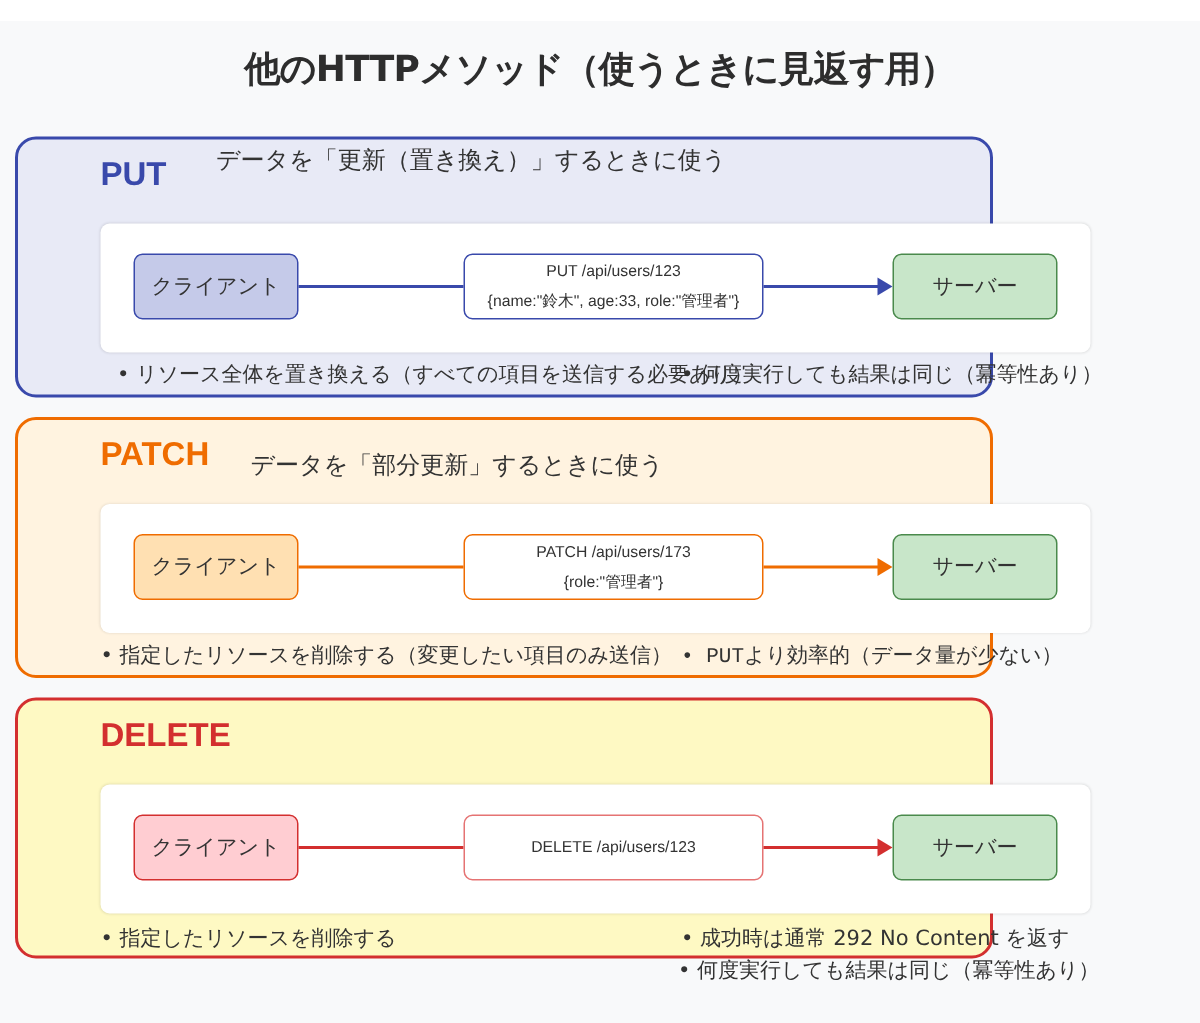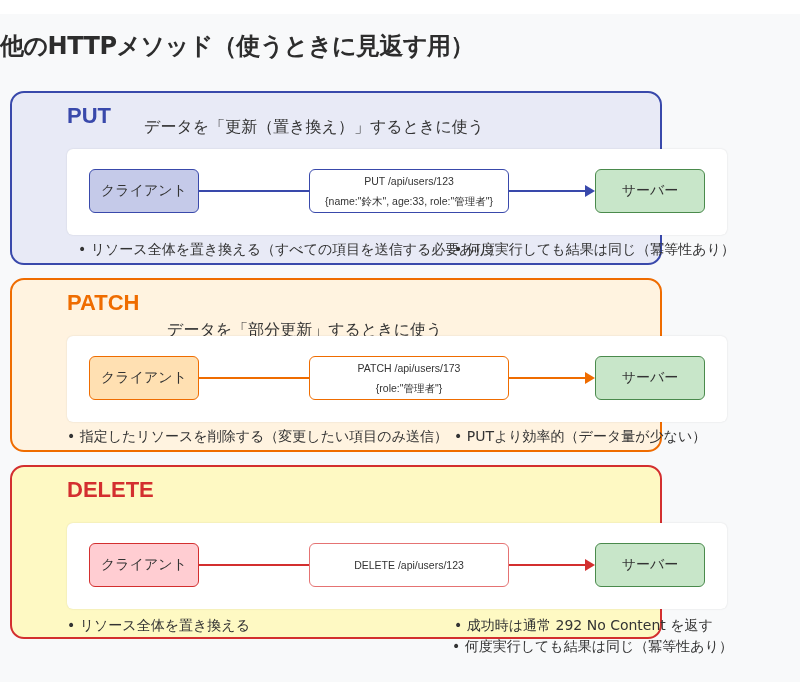--- a/index.html
+++ b/index.html
@@ -4,32 +4,32 @@
 <style>
   html, body { margin: 0; padding: 0; }
   body {
     width: 800px; height: 682px; position: relative; overflow: hidden;
     background: #f8f9fa;
     font-family: "DejaVu Sans", "Liberation Sans", sans-serif;
     color: #333;
   }
   .topstrip { position: absolute; left: 0; top: 0; width: 800px; height: 14px; background: #ffffff; }
   .title {
-    position: absolute; left: 0; top: 30px; width: 800px; text-align: left;
+    position: absolute; left: 0; top: 30px; width: 800px; text-align: center;
     font-size: 24px; font-weight: bold; color: #2d2d2d; letter-spacing: -0.5px;
   }
   .card {
     position: absolute; left: 10px; width: 652px; height: 174px;
     border: 2px solid; border-radius: 14px; box-sizing: border-box;
   }
   .card .method {
     position: absolute; left: 55px; top: 10px; font-size: 22px; font-weight: bold;
     font-family: "Liberation Sans", sans-serif;
   }
-  .card .desc { position: absolute; top: 24px; font-size: 16px; color: #333; }
+  .card .desc { position: absolute; top: 4px; font-size: 16px; color: #333; }
   .panel {
     position: absolute; left: 55px; top: 56px; width: 660px; height: 86px;
     background: #ffffff; border-radius: 6px; box-shadow: 0 0 2px rgba(0,0,0,0.12);
   }
   .node {
     position: absolute; top: 20px; height: 44px; border-radius: 6px; border: 1.5px solid;
     box-sizing: border-box; display: flex; align-items: center; justify-content: center;
     font-size: 14px; color: #333;
   }
   .client { left: 22px; width: 110px; text-align: right; }
@@ -79,31 +79,31 @@
     <div class="line line1" style="background:#ef6c00;"></div>
     <div class="node req" style="border-color:#ef6c00;">
       <span>PATCH /api/users/173</span>
       <span>{role:"管理者"}</span>
     </div>
     <div class="line line2" style="background:#ef6c00;"></div>
     <div class="arrowhead" style="border-left-color:#ef6c00;"></div>
     <div class="node server">サーバー</div>
   </div>
   <div class="note" style="left:55px; top:148px;">• 指定したリソースを削除する（変更したい項目のみ送信）</div>
-  <div class="note" style="left:442px; top:148px;">• PUTより効率的（データ量が少ない）</div>
+  <div class="note" style="left:442px; top:148px;font-family:Liberation Mono, monospace;">• PUTより効率的（データ量が少ない）</div>
 </div>
 
 <div class="card" style="top:465px; border-color:#d32f2f; background:#fef9c3;">
   <div class="method" style="color:#d32f2f;">DELETE</div>
   <div class="panel">
     <div class="node client" style="background:#ffcdd2; border-color:#d32f2f;">クライアント</div>
     <div class="line line1" style="background:#d32f2f;"></div>
     <div class="node req" style="border-color:#e57373;">
       <span>DELETE /api/users/123</span>
     </div>
     <div class="line line2" style="background:#d32f2f;"></div>
     <div class="arrowhead" style="border-left-color:#d32f2f;"></div>
     <div class="node server">サーバー</div>
   </div>
-  <div class="note" style="left:55px; top:150px;">• リソース全体を置き換える</div>
+  <div class="note" style="left:55px; top:150px;">• 指定したリソースを削除する</div>
   <div class="note" style="left:442px; top:150px;">• 成功時は通常 292 No Content を返す</div>
 </div>
 <div class="note" style="left:452px; top:638px;">• 何度実行しても結果は同じ（冪等性あり）</div>
 
 </body></html>

